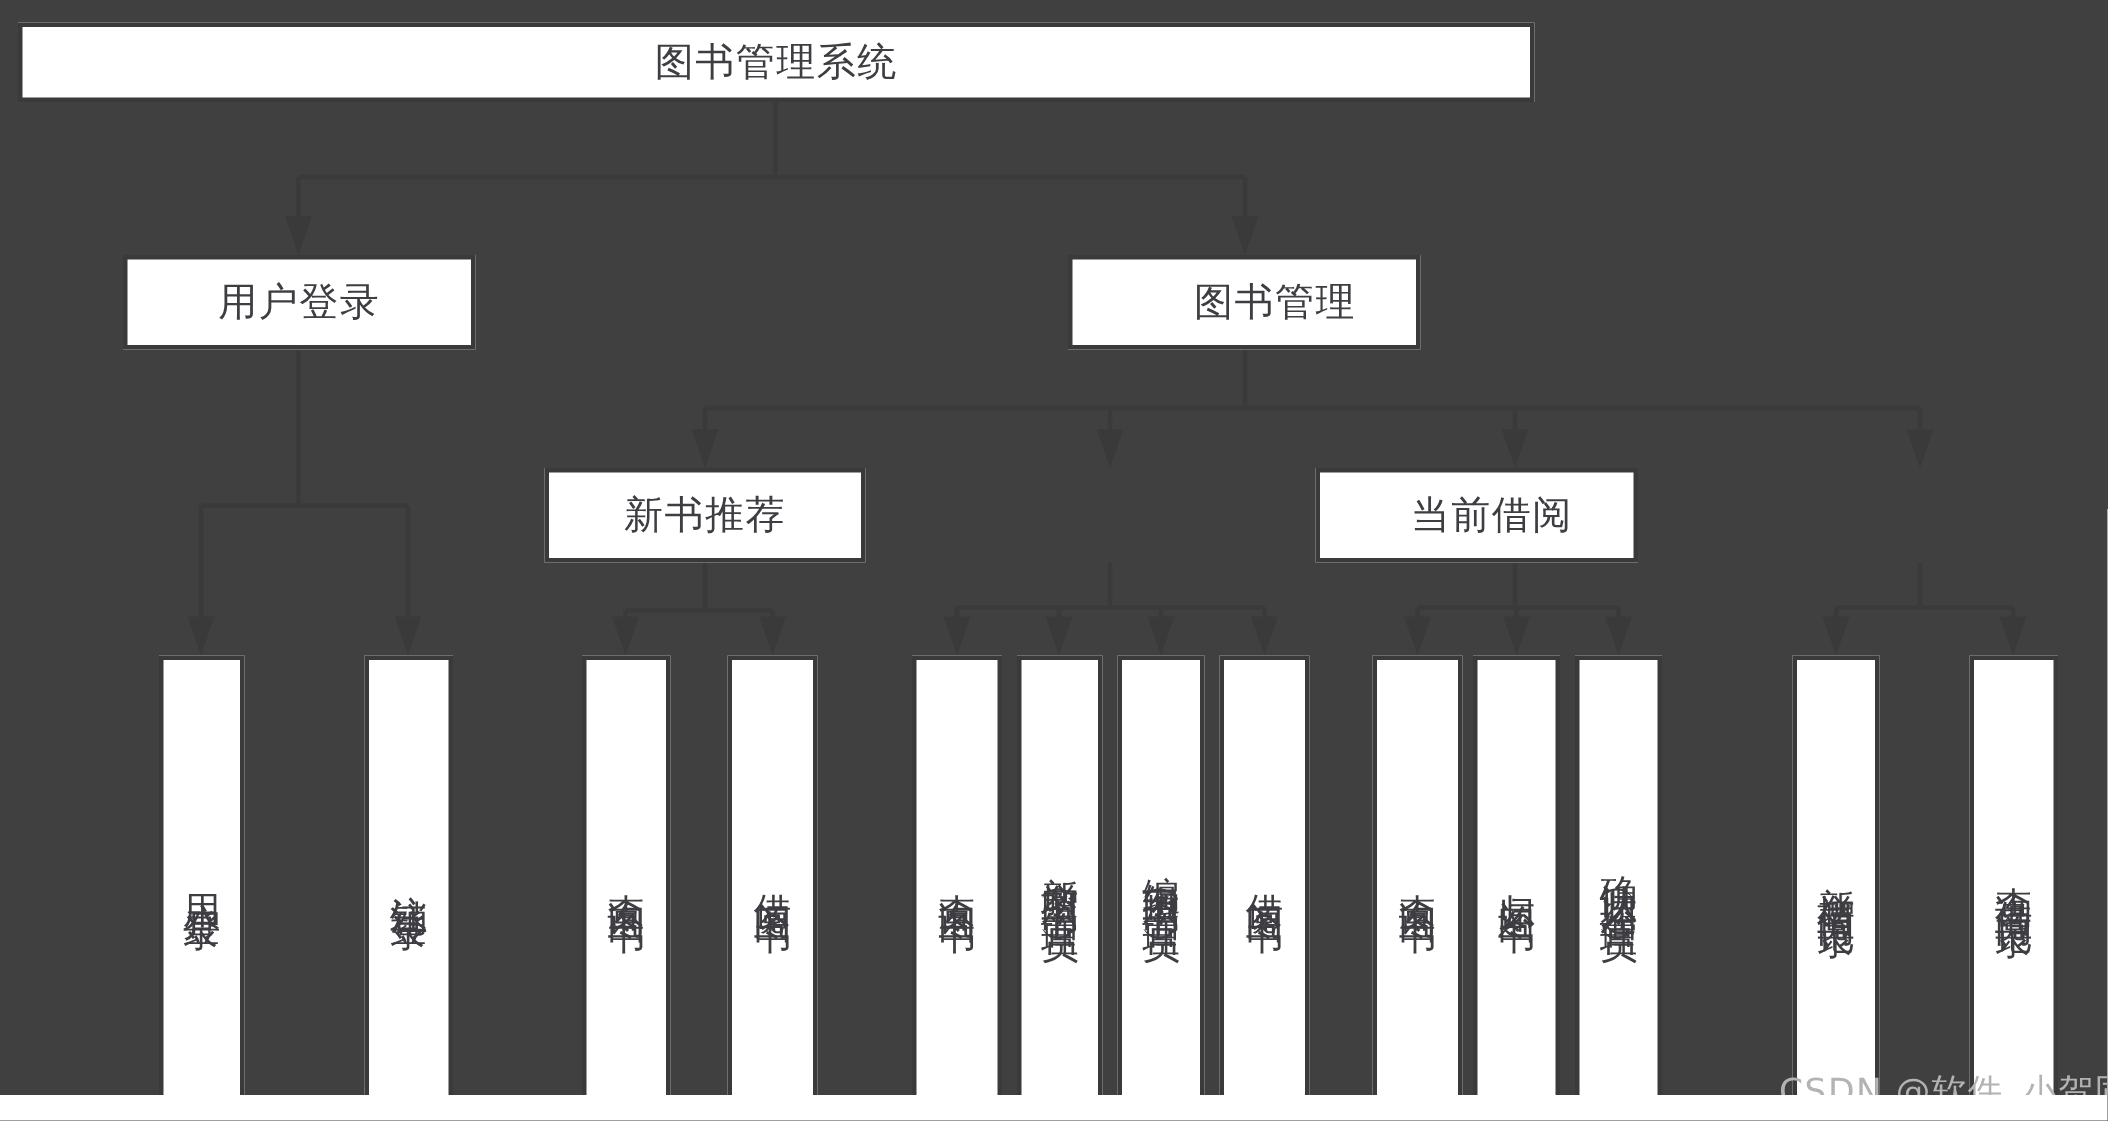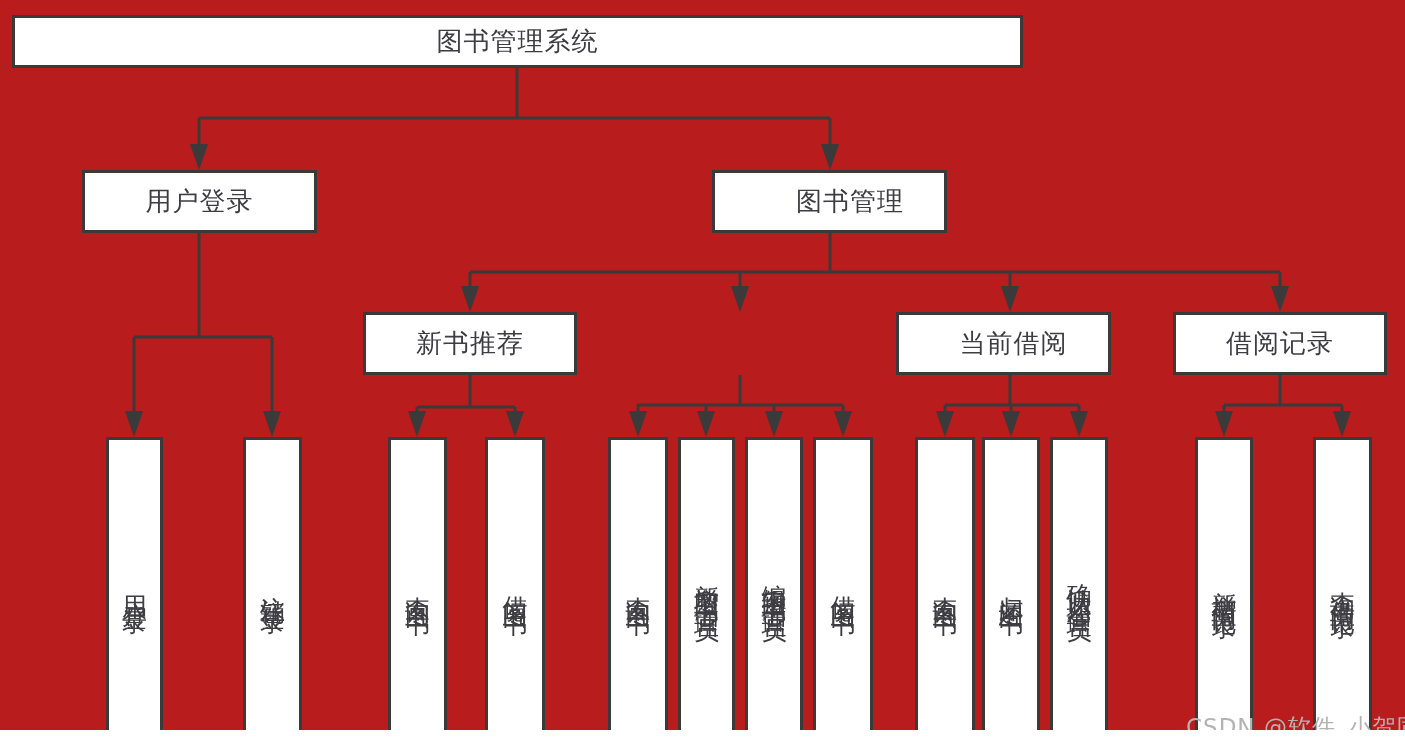--- a/index.html
+++ b/index.html
@@ -1,20 +1,20 @@
 <!DOCTYPE html>
 <html><head>
 <meta charset="utf-8">
 <style>
   html, body { margin: 0; padding: 0; background: #ffffff; }
   .canvas {
     position: relative;
     width: 1405px;
     height: 730px;
-    background: #b91c1c;
+    background: #404040;
     font-family: "DejaVu Sans", "Liberation Sans", sans-serif;
     overflow: hidden;
   }
   .connectors {
     position: absolute;
     left: 0; top: 0;
     width: 1405px; height: 747px;
     pointer-events: none;
   }
   .box {
@@ -96,22 +96,21 @@
       <polygon points="1333,411 1351,411 1342,437"></polygon>
     </g>
   </svg>
 
   <div class="box" style="left:12px; top:15px; width:1011px; height:53px;">图书管理系统</div>
 
   <div class="box" style="left:82px; top:170px; width:235px; height:63px;">用户登录</div>
   <div class="box" style="left:712px; top:170px; width:235px; height:63px;padding-left:41px;">图书管理</div>
 
   <div class="box" style="left:363px; top:312px; width:214px; height:63px;">新书推荐</div>
-  <div class="box" style="left:896px; top:312px; width:215px; height:63px;padding-left:20px;">当前借阅</div>
-  <div class="box" style="left:1173px; top:312px; width:214px; height:63px;">借阅记录</div>
+  <div class="box" style="left:877px; top:312px; width:215px; height:63px;padding-left:20px;">当前借阅</div>
 
   <div class="box vbox" style="left:106px; top:437px; width:57px; height:298px;">用户登录</div>
   <div class="box vbox" style="left:243px; top:437px; width:59px; height:298px;">注销登录</div>
 
   <div class="box vbox" style="left:388px; top:437px; width:59px; height:298px;">查询图书</div>
   <div class="box vbox" style="left:485px; top:437px; width:60px; height:298px;">借阅图书</div>
 
   <div class="box vbox" style="left:608px; top:437px; width:60px; height:298px;">查询图书</div>
   <div class="box vbox" style="left:678px; top:437px; width:57px; height:298px;">新增图书（管理员）</div>
   <div class="box vbox" style="left:745px; top:437px; width:58px; height:298px;">编辑图书（管理员）</div>

